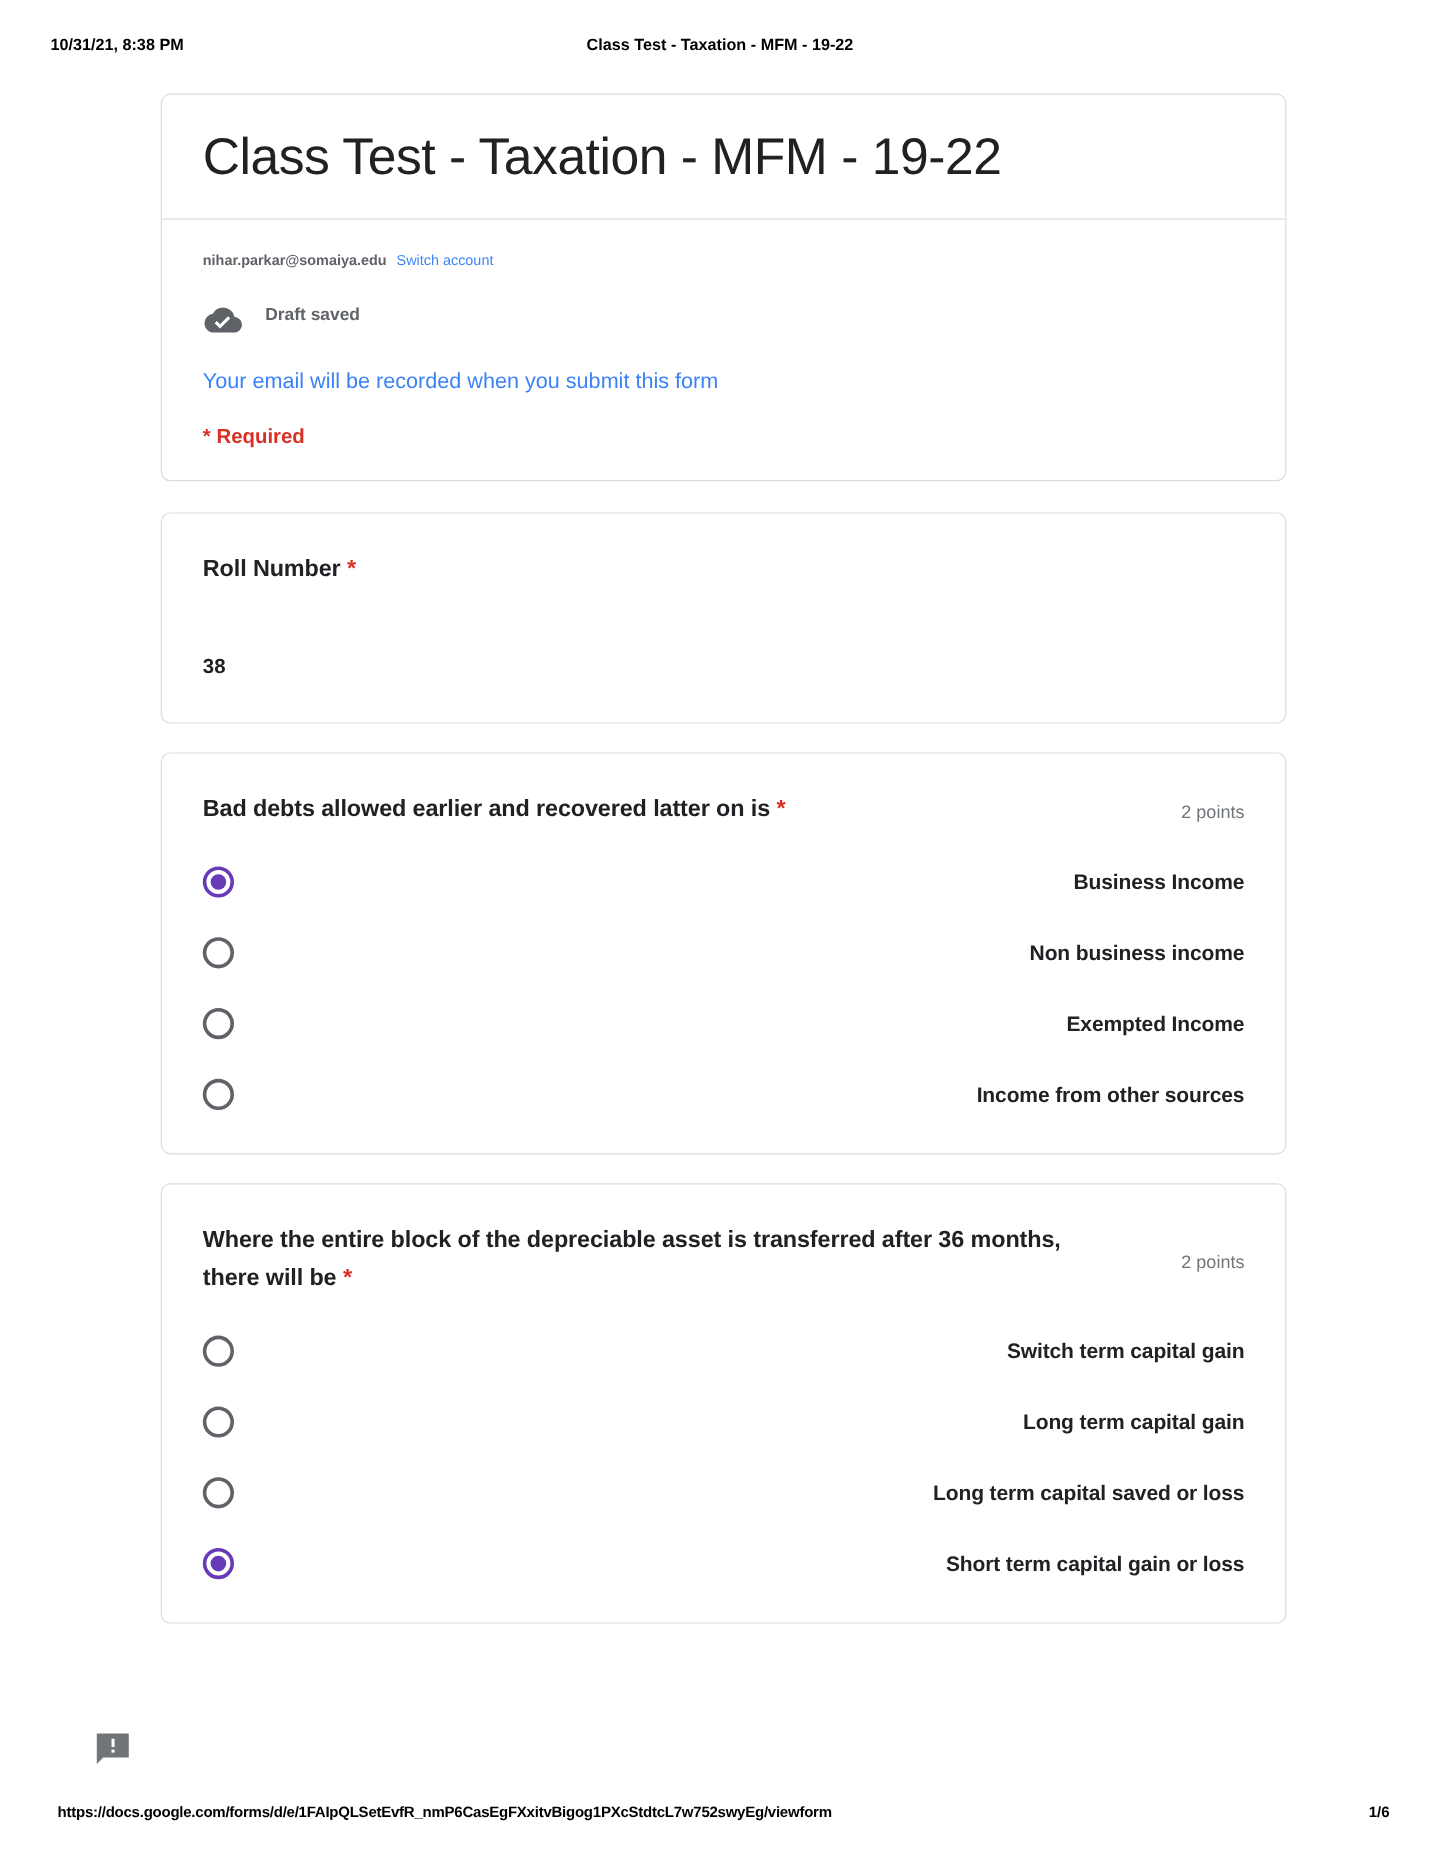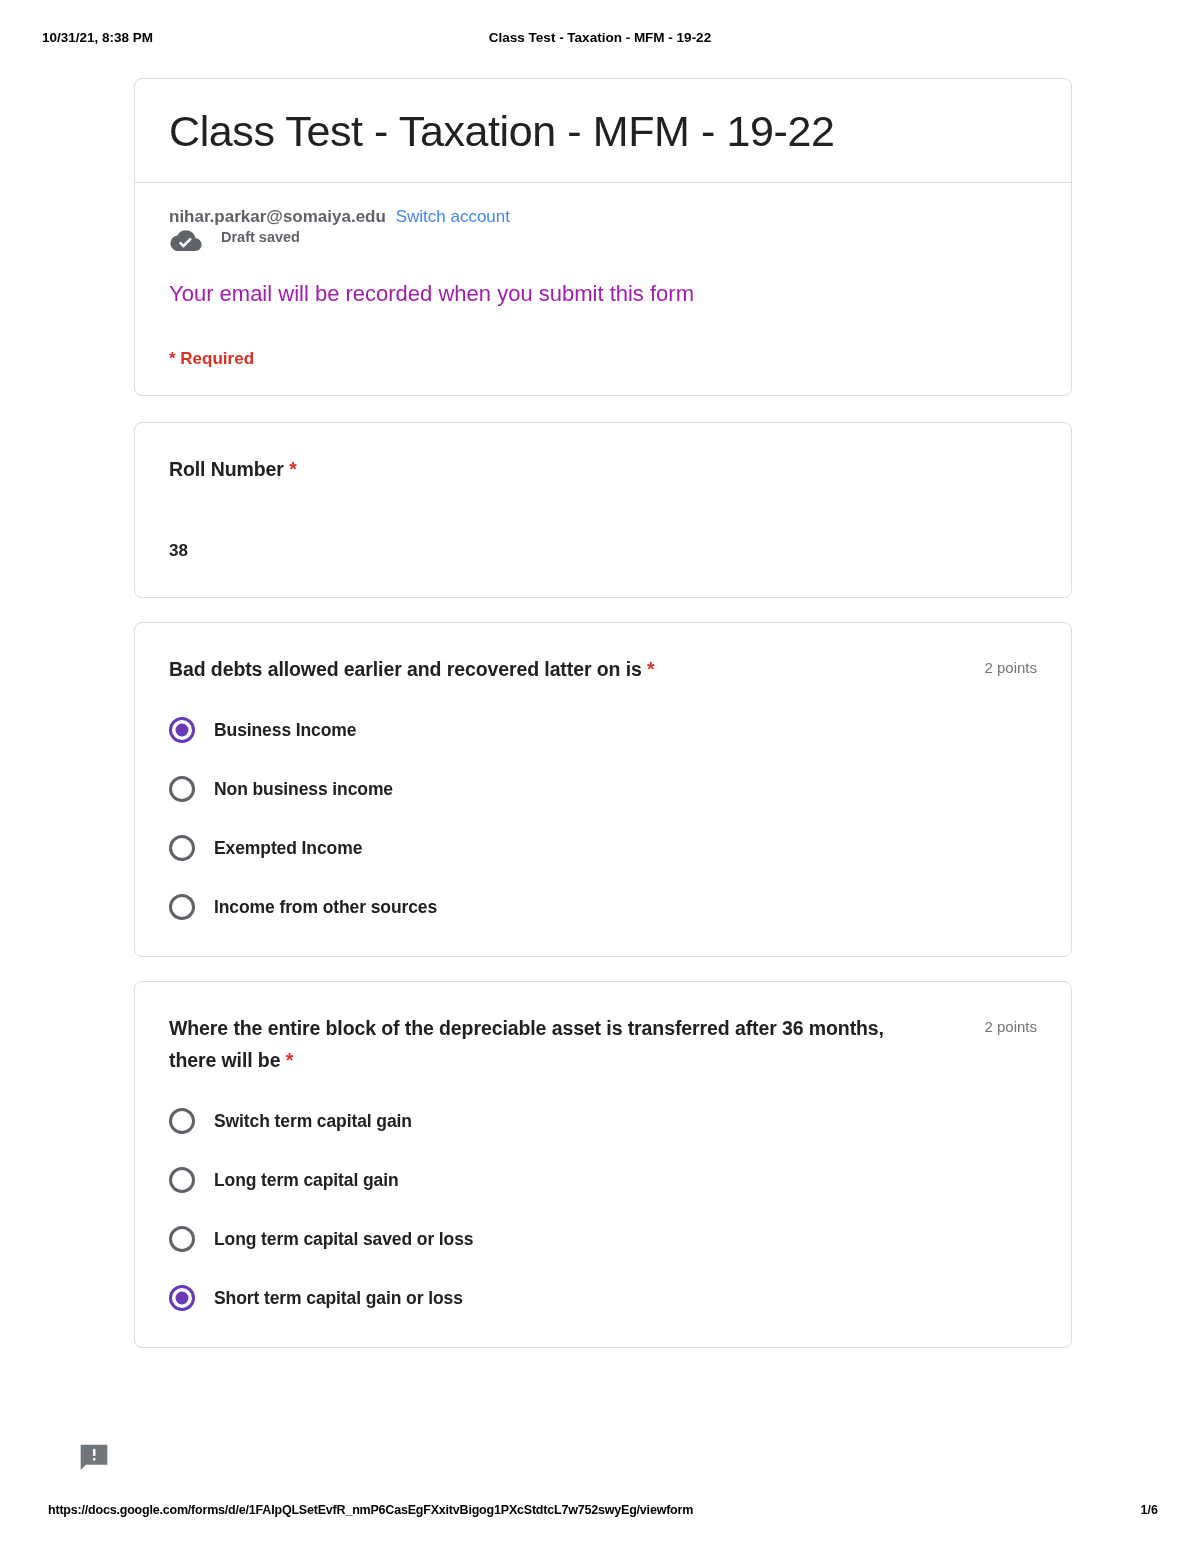--- a/index.html
+++ b/index.html
@@ -96,22 +96,23 @@
     letter-spacing: -0.4px;
   }
   .header-divider {
     border-top: 1px solid #dadce0;
     width: 100%;
   }
   .header-body {
     padding: 22px 34px 26px 34px;
   }
   .account-row {
-    font-size: 17px;
+    font-size: 12px;
     line-height: 24px;
+    margin-bottom: 26px;
   }
   .account-email {
     color: #5f6368;
     font-weight: bold;
   }
   .switch-account {
     color: #4285f4;
     margin-left: 5px;
     cursor: pointer;
   }
@@ -126,37 +127,37 @@
     margin-right: 18px;
     flex: none;
     display: block;
   }
   .draft-text {
     font-size: 14.5px;
     color: #5f6368;
     font-weight: bold;
   }
   .email-note {
-    font-size: 22px;
-    color: #a21caf;
-    margin-bottom: 42px;
+    font-size: 18px;
+    color: #3b82f6;
+    margin-bottom: 26px;
   }
   .required-note {
     font-size: 17px;
     color: #d93025;
     font-weight: bold;
   }
 
   
   .card-question {
     padding: 30px 34px 30px 34px;
   }
   .q-head {
     display: flex;
-    align-items: flex-start;
+    align-items: center;
     justify-content: space-between;
   }
   .q-title {
     font-size: 19.5px;
     line-height: 32px;
     font-weight: bold;
     color: #202124;
     max-width: 760px;
     letter-spacing: -0.1px;
   }
@@ -180,20 +181,21 @@
   }
 
   .options {
     margin-top: 26px;
   }
   .option-row {
     display: flex;
     align-items: center;
     height: 38px;
     margin-bottom: 21px;
+    justify-content: space-between;
   }
   .option-row:last-child {
     margin-bottom: 0;
   }
   .radio {
     width: 26px;
     height: 26px;
     border-radius: 50%;
     border: 3px solid #5f6368;
     box-sizing: border-box;

